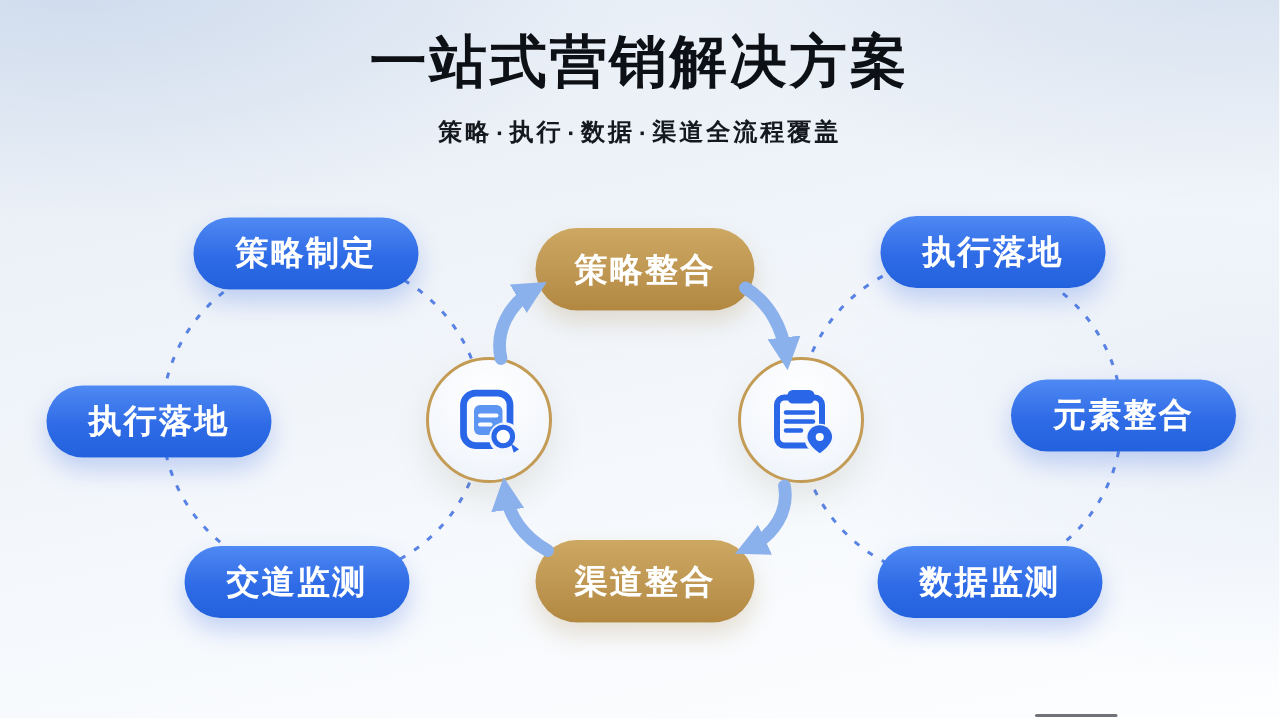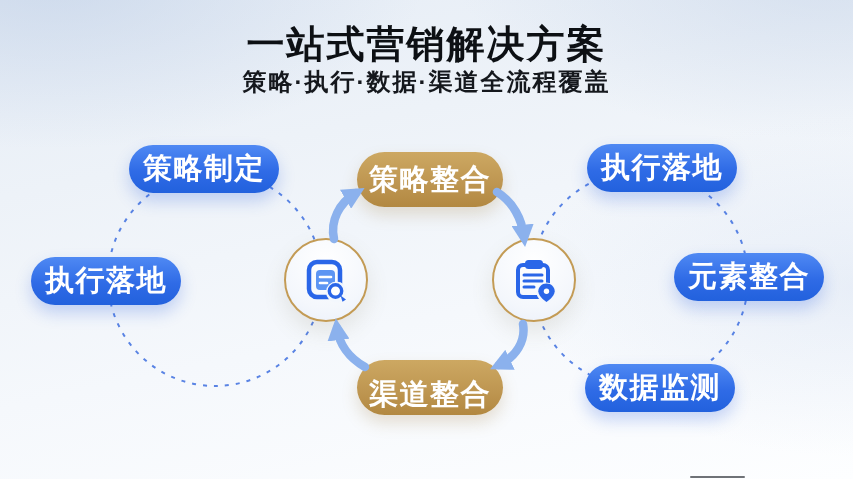--- a/index.html
+++ b/index.html
@@ -8,47 +8,48 @@
     font-family:"Liberation Sans","DejaVu Sans",sans-serif;
     -webkit-font-smoothing:antialiased;
   }
   .stage{
     position:relative;width:853px;height:479px;overflow:hidden;
     background:
       radial-gradient(620px 280px at 6% -4%, rgba(186,203,228,.55), rgba(186,203,228,0) 60%),
       radial-gradient(620px 280px at 97% -6%, rgba(186,203,228,.45), rgba(186,203,228,0) 60%),
       radial-gradient(500px 260px at 100% 60%, rgba(205,218,238,.35), rgba(205,218,238,0) 65%),
       linear-gradient(168deg,#e6edf6 0%,#edf2f8 30%,#f5f8fc 62%,#fdfeff 100%);
+    font-family: Liberation Mono, monospace;
   }
   .hdr{position:absolute;left:0;top:0;width:100%;text-align:center;}
   .title{
     margin-top:24px;font-size:38px;font-weight:800;color:#0d1014;
     letter-spacing:2px;line-height:1.1;
   }
   .subtitle{
-    font-size:24px;font-weight:600;color:#15181d;letter-spacing:2px;
+    margin-top:12px;font-size:16px;font-weight:600;color:#15181d;letter-spacing:2px;
   }
   .pill{
     position:absolute;display:flex;align-items:center;justify-content:center;
-    border-radius:999px;color:#ffffff;font-weight:700;font-size:29px;letter-spacing:1.5px;
+    border-radius:999px;color:#ffffff;font-weight:700;font-size:22px;letter-spacing:1.5px;
     white-space:nowrap;
   }
   .pill-blue{
     width:150px;height:48px;
     background:linear-gradient(180deg,#4f89f3 0%,#2f6be6 55%,#2261dd 100%);
     box-shadow:0 8px 16px rgba(43,97,222,.25);
   }
   .pill-gold{
     width:146px;height:55px;
     background:linear-gradient(180deg,#cda862 0%,#bd9550 60%,#b28841 100%);
     box-shadow:0 8px 16px rgba(160,125,60,.22);
   }
   .pos-l1{left:129px;top:145px;} .pos-l2{left:31px;top:257px;} .pos-l3{left:123px;top:364px;}
   .pos-r1{left:587px;top:144px;} .pos-r2{left:674px;top:253px;} .pos-r3{left:585px;top:364px;}
-  .pos-ct{left:357px;top:152px;} .pos-cb{left:357px;top:360px;align-items:flex-end;}
+  .pos-ct{left:357px;top:152px;} .pos-cb{left:357px;top:360px;}
   .node{
     position:absolute;width:84px;height:84px;border-radius:50%;
     border:2px solid #c39b55;box-sizing:border-box;
     background:radial-gradient(circle at 50% 28%,#ffffff 0%,#f4f7fc 65%,#e9eff9 100%);
     display:flex;align-items:center;justify-content:center;
     box-shadow:0 10px 22px rgba(120,110,80,.14);
     z-index:3;
   }
   .node-left{left:284px;top:238px;} .node-right{left:492px;top:238px;}
   .rings,.arrows{position:absolute;left:0;top:0;pointer-events:none;}
@@ -71,20 +72,23 @@
   <div class="hdr">
     <div class="title">一站式营销解决方案</div>
     <div class="subtitle">策略·执行·数据·渠道全流程覆盖</div>
   </div>
 
   <div class="pill pill-blue pos-l1">
     <span>策略制定</span>
   </div>
   <div class="pill pill-blue pos-l2">
     <span>执行落地</span>
+  </div>
+  <div class="pill pill-blue pos-l3">
+    <span>交道监测</span>
   </div>
 
   <div class="pill pill-blue pos-r1">
     <span>执行落地</span>
   </div>
   <div class="pill pill-blue pos-r3">
     <span>数据监测</span>
   </div>
   <div class="pill pill-blue pos-r2">
     <span>元素整合</span>

